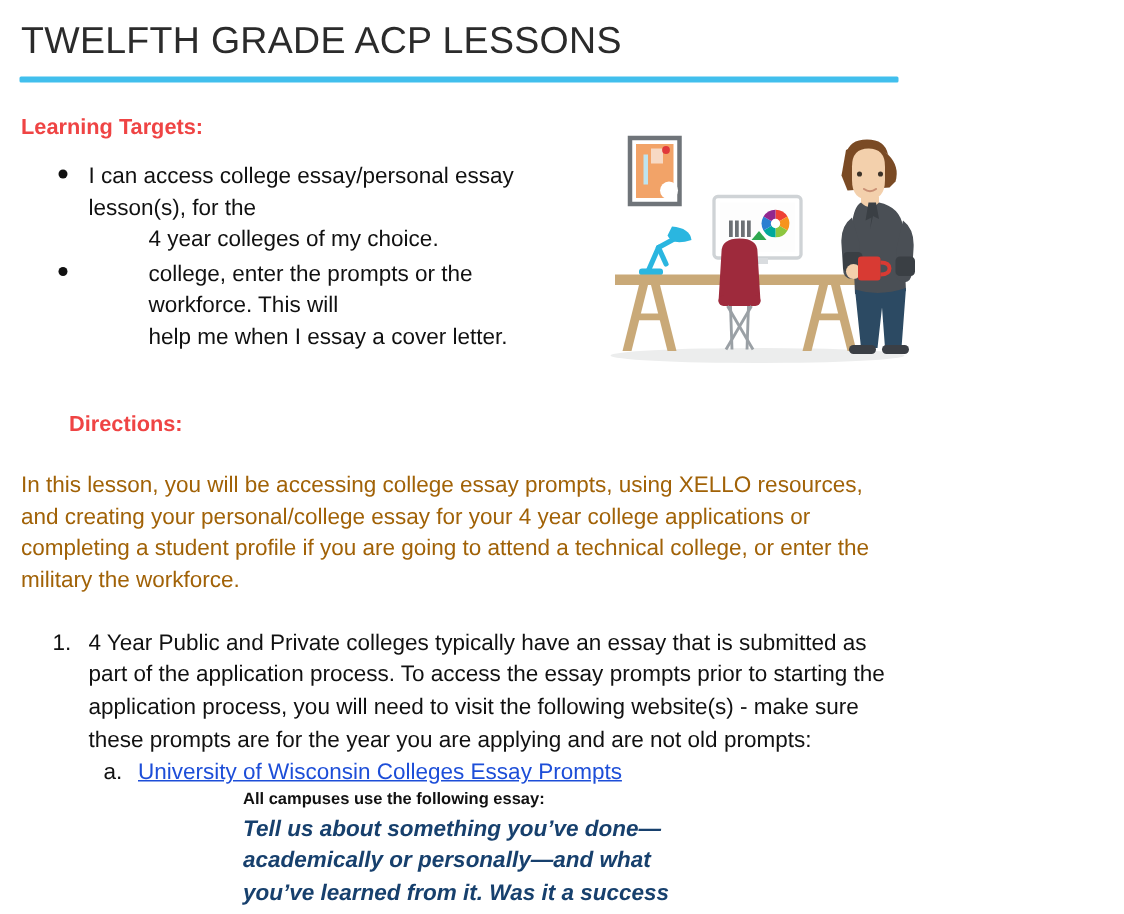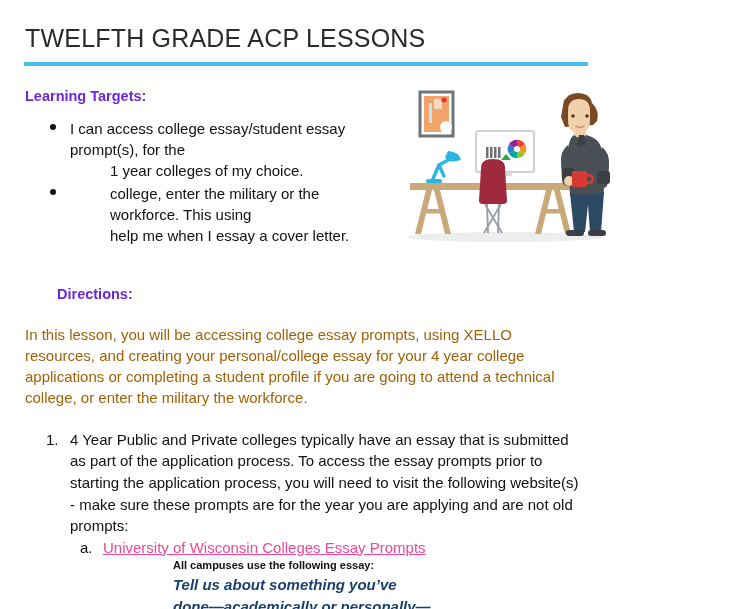--- a/index.html
+++ b/index.html
@@ -13,21 +13,21 @@
     overflow: hidden;
     font-family: "Liberation Sans", sans-serif;
     color: #000000;
     position: relative;
   }
 
   .page {
     position: relative;
     width: 614px;
     height: 609px;
-    padding: 12px;
+    padding: 1px;
     box-sizing: border-box;
   }
 
   
   .doc-title {
     font-size: 25px;
     font-weight: 400;
     letter-spacing: 0.2px;
     color: #2b2b2b;
     margin: 0;
@@ -48,21 +48,21 @@
     color: #2aa8de;
     margin: 0;
     padding: 20px 0 0 13px;
     letter-spacing: -0.1px;
   }
 
   
   .section-head {
     font-size: 14.5px;
     font-weight: bold;
-    color: #6d28d9;
+    color: #ef4444;
     padding-left: 13px;
   }
   .lt-head { padding-top: 22px; }
   .dir-head { padding-top: 38px; margin-left: 32px; }
 
   .bullets {
     list-style: none;
     margin: 0;
     padding: 14px 0 0 0;
   }
@@ -128,21 +128,21 @@
     padding-left: 33px;
   }
   .sublist > li > .alpha {
     position: absolute;
     left: 10px;
     top: 0;
     font-size: 15px;
     color: #111;
   }
   a.doclink {
-    color: #ec4899;
+    color: #1d4ed8;
     text-decoration: underline;
     font-size: 15px;
     text-align: right;
   }
   .sub-bold {
     display: block;
     font-weight: bold;
     color: #111111;
     font-size: 11px;
     padding-left: 70px;
@@ -273,26 +273,26 @@
         <rect x="190" y="145" width="18" height="6" rx="3" fill="#3b3f45"></rect>
       </g>
     </svg>
   </div>
 
   <div class="section-head lt-head">Learning Targets:</div>
 
   <ul class="bullets">
     <li>
       <span class="dot"></span>
-      <span>I can access college essay/student essay prompt(s), for the</span>
-      <span class="cont">1 year colleges of my choice.</span>
+      <span>I can access college essay/personal essay lesson(s), for the</span>
+      <span class="cont">4 year colleges of my choice.</span>
     </li>
     <li>
       <span class="dot"></span>
-      <span class="cont">college, enter the military or  the workforce. This using</span>
+      <span class="cont">college, enter the prompts or  the workforce. This will</span>
       <span class="cont">help me when I essay a cover letter.</span>
     </li>
   </ul>
 
   <div class="section-head dir-head">Directions:</div>
   <div class="para">In this lesson, you will be accessing college essay prompts, using XELLO resources, and creating your personal/college essay for your 4 year college applications or completing a student profile if you are going to attend a technical college, or enter the military the workforce.</div>
 
   <ol class="numlist">
     <li>
       <span class="num">1.</span>

